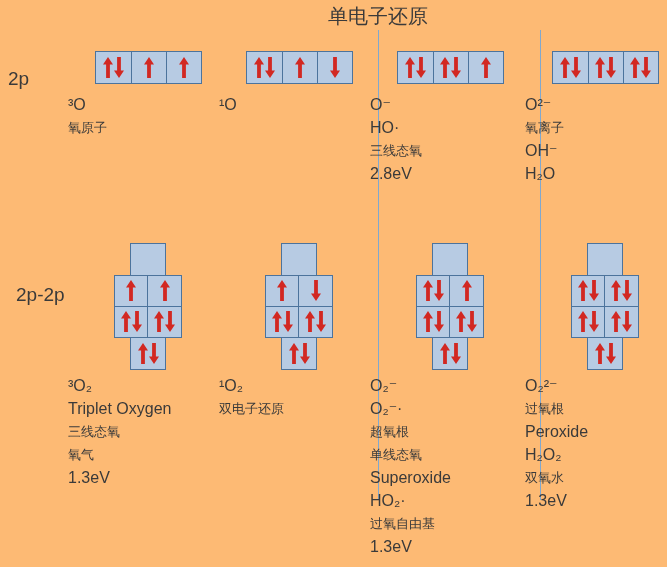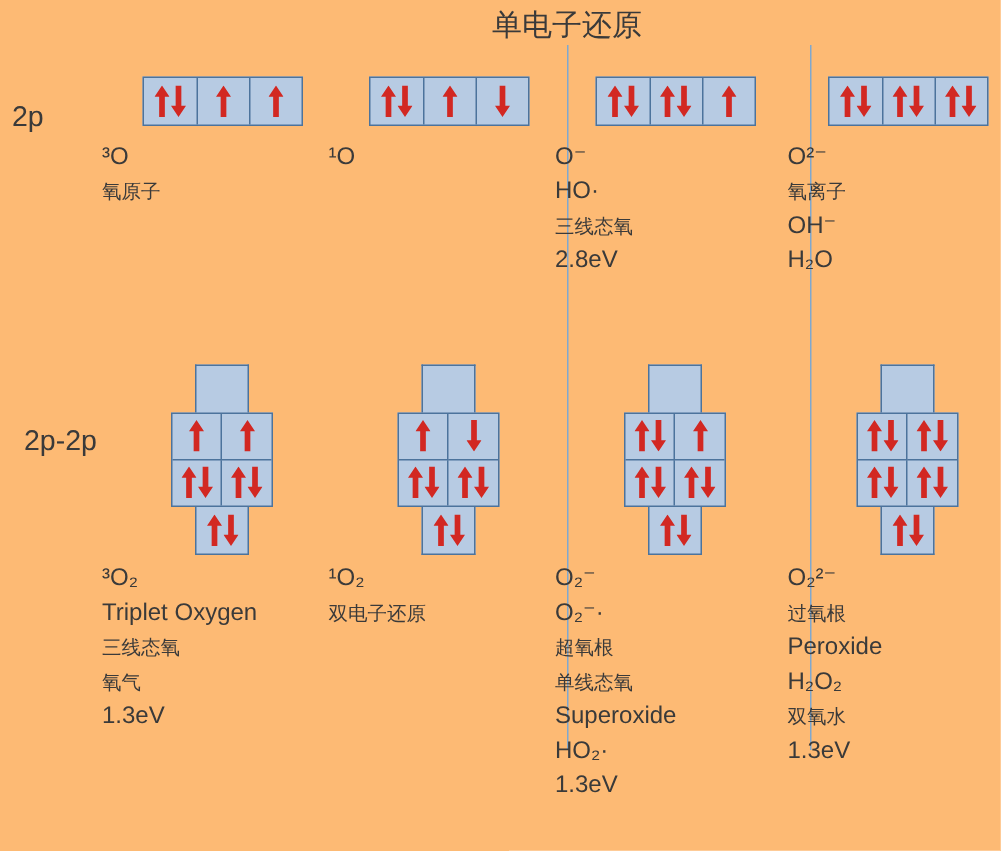--- a/index.html
+++ b/index.html
@@ -312,20 +312,21 @@
           </svg>
         </div>
     </div>
     <div class="col-labels">
       <div class="lbl">O₂⁻</div>
       <div class="lbl">O₂⁻·</div>
       <div class="lbl zh">超氧根</div>
       <div class="lbl zh">单线态氧</div>
       <div class="lbl">Superoxide</div>
       <div class="lbl">HO₂·</div>
+      <div class="lbl zh">过氧自由基</div>
       <div class="lbl">1.3eV</div>
     </div>
   </div>
 
   <div class="mo-col" style="left:525px">
     <div class="mo-shape">
       <div class="mo-box mo-top cell"></div>
       <div class="mo-box mo-grid">
         <div class="cell">
             <svg class="arrow" width="10" height="21" viewBox="0 0 10 21">

